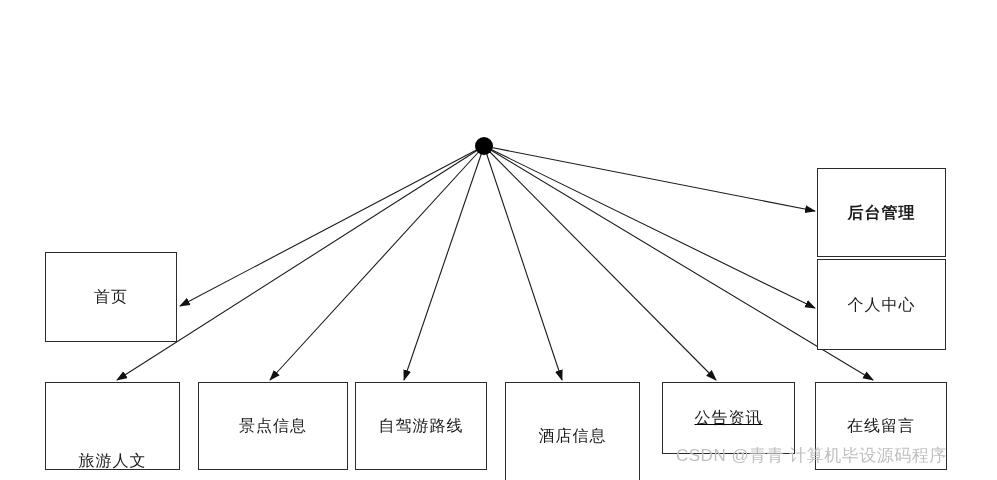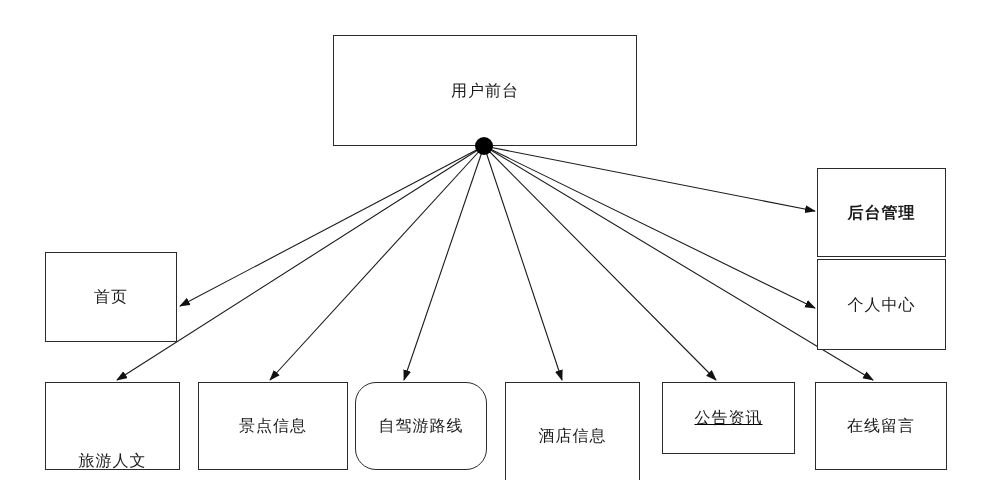--- a/index.html
+++ b/index.html
@@ -78,50 +78,48 @@
         <line x1="484" y1="146" x2="270" y2="380" marker-end="url(#arrowhead)"></line>
         <line x1="484" y1="146" x2="404" y2="380" marker-end="url(#arrowhead)"></line>
         <line x1="484" y1="146" x2="562" y2="380" marker-end="url(#arrowhead)"></line>
         <line x1="484" y1="146" x2="716" y2="380" marker-end="url(#arrowhead)"></line>
         <line x1="484" y1="146" x2="873" y2="380" marker-end="url(#arrowhead)"></line>
         <line x1="484" y1="146" x2="815" y2="211" marker-end="url(#arrowhead)"></line>
         <line x1="484" y1="146" x2="815" y2="308" marker-end="url(#arrowhead)"></line>
       </g>
   </svg>
 
-  <div class="node-box node-root" style="left: 333px; top: 35px; width: 304px; height: 111px;">
-    <span class="node-label">用户前台</span>
-  </div>
 
   <div class="hub-dot" style="left: 475px; top: 137px; width: 18px; height: 18px; background: rgb(0, 0, 0);"></div>
 
   <div id="node-layer">
       <div class="node-box" style="left: 45px; top: 252px; width: 132px; height: 90px;">
         <span class="node-label">首页</span>
       </div>
       <div class="node-box" style="left: 817px; top: 168px; width: 129px; height: 89px; font-weight: bold;">
         <span class="node-label">后台管理</span>
       </div>
       <div class="node-box" style="left: 817px; top: 259px; width: 129px; height: 91px;">
         <span class="node-label">个人中心</span>
       </div>
       <div class="node-box" style="left: 45px; top: 382px; width: 135px; height: 88px; align-items: flex-end;">
         <span class="node-label">旅游人文</span>
       </div>
       <div class="node-box" style="left: 198px; top: 382px; width: 150px; height: 88px;">
         <span class="node-label">景点信息</span>
       </div>
-      <div class="node-box" style="left: 355px; top: 382px; width: 132px; height: 88px; border-radius: 21px;">
+      <div class="node-box" style="left: 355px; top: 382px; width: 132px; height: 88px;">
         <span class="node-label">自驾游路线</span>
       </div>
       <div class="node-box" style="left: 505px; top: 382px; width: 135px; height: 108px; justify-content: center;">
         <span class="node-label">酒店信息</span>
       </div>
       <div class="node-box" style="left: 662px; top: 382px; width: 133px; height: 72px; text-decoration: underline;">
         <span class="node-label">公告资讯</span>
       </div>
       <div class="node-box" style="left: 815px; top: 382px; width: 132px; height: 88px;">
         <span class="node-label">在线留言</span>
       </div>
     </div>
 
+  <div class="watermark" style="left: 676px; top: 444px; color: rgb(191, 191, 191);">CSDN @青青 计算机毕设源码程序</div>
 
 </div>
 
 </body></html>

